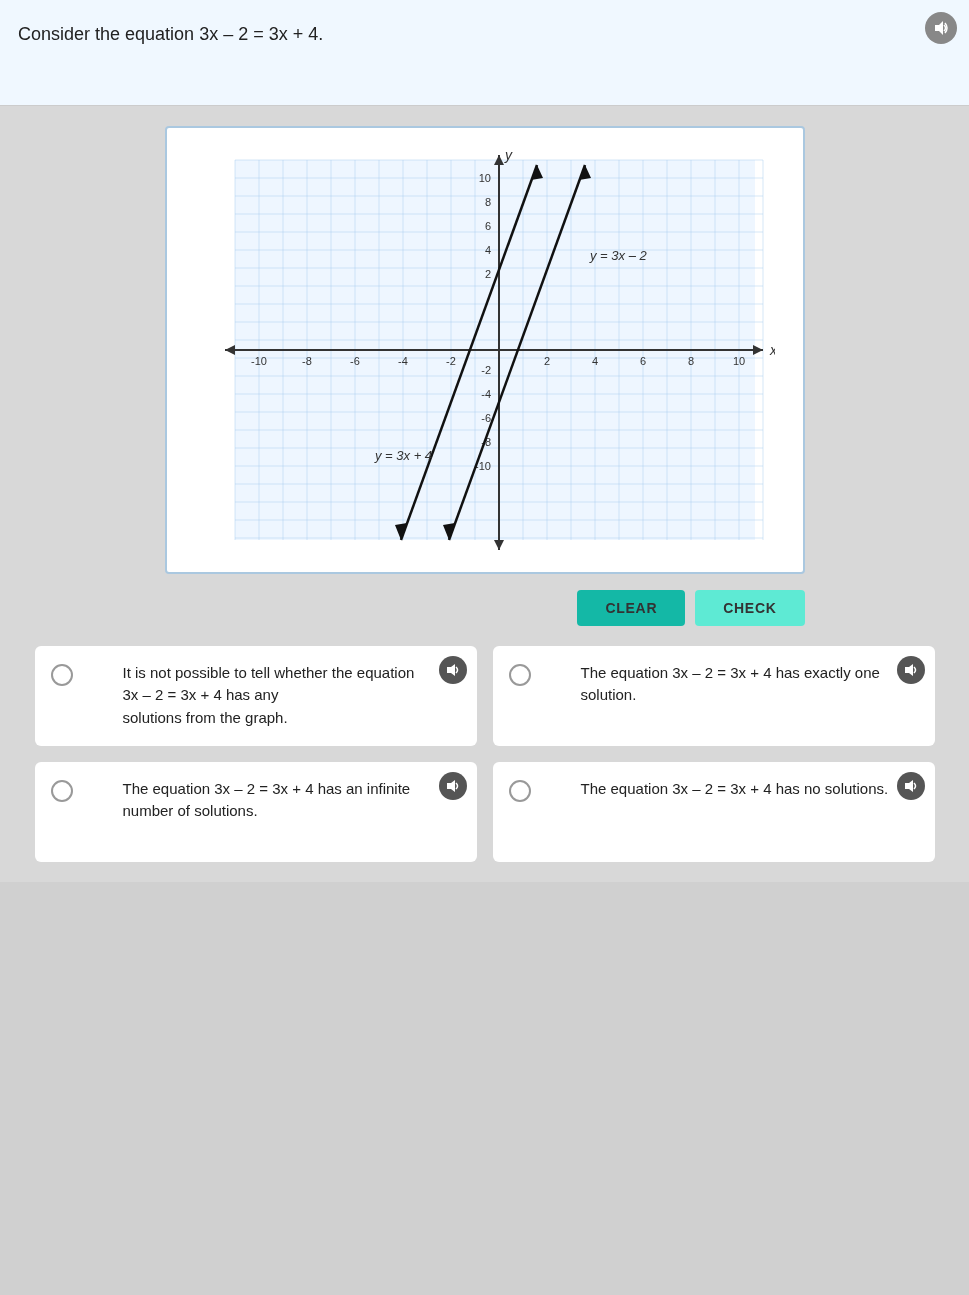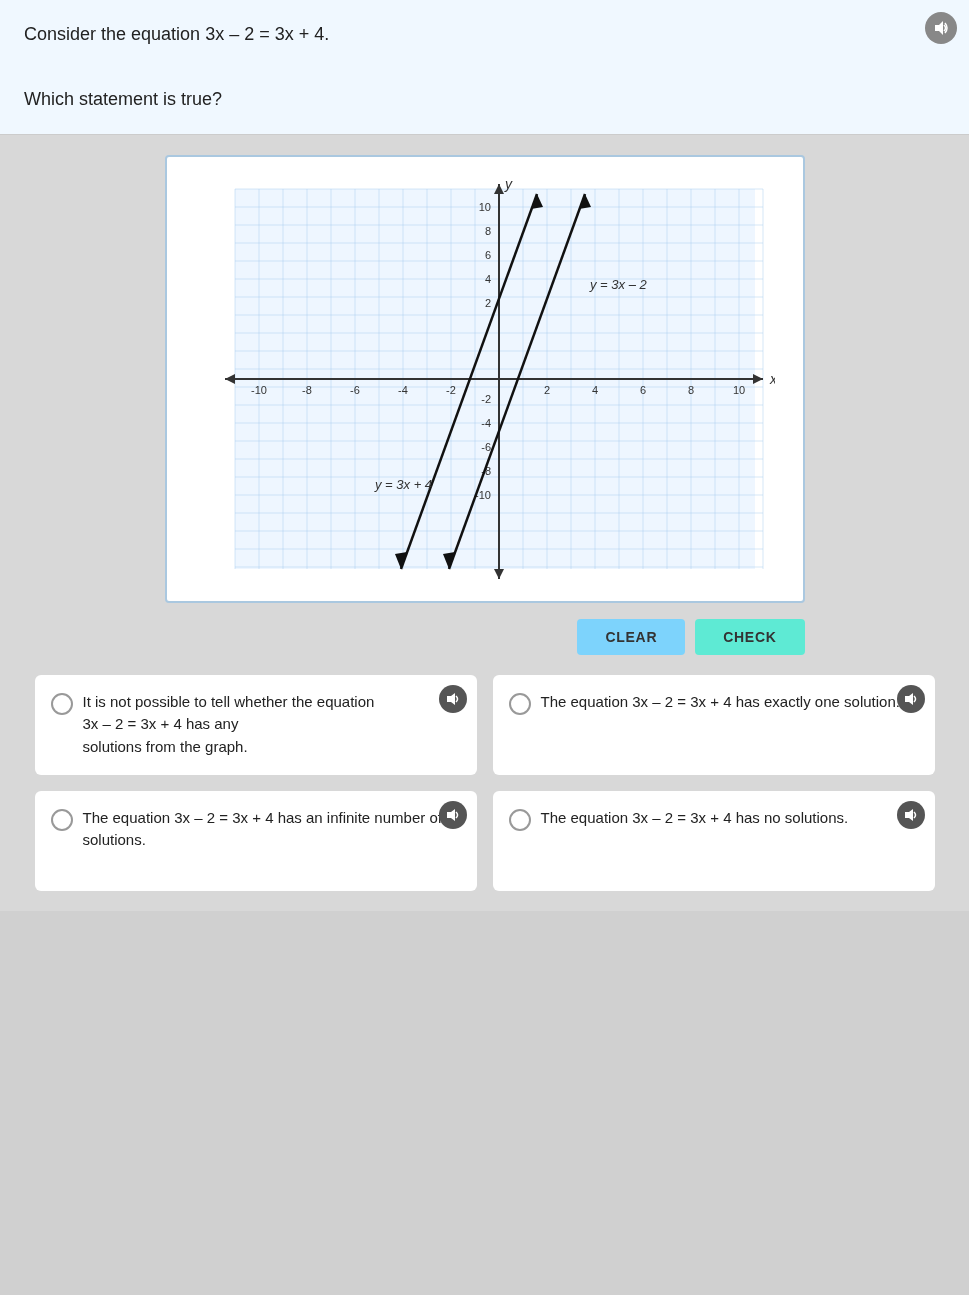--- a/index.html
+++ b/index.html
@@ -4,21 +4,21 @@
   <style>
     * { box-sizing: border-box; margin: 0; padding: 0; }
     body {
       font-family: Arial, sans-serif;
       background-color: #d0d0d0;
       width: 969px;
       min-height: 1295px;
     }
     .question-header {
       background-color: #f0f8ff;
-      padding: 20px 24px 20px 24px;
+      padding: 20px 24px 20px 18px;
       border-bottom: 1px solid #ccc;
     }
     .question-header p {
       font-size: 18px;
       color: #222;
       line-height: 1.6;
     }
     .main-content {
       background-color: #d8d8d8;
       padding: 20px;
@@ -48,21 +48,21 @@
     .btn-clear, .btn-check {
       padding: 10px 28px;
       border: none;
       border-radius: 4px;
       font-size: 14px;
       font-weight: bold;
       cursor: pointer;
       letter-spacing: 0.05em;
     }
     .btn-clear {
-      background-color: #7dd3fc;
+      background-color: #14b8a6;
       color: #333;
     }
     .btn-check {
       background-color: #5eead4;
       color: #333;
     }
     .answers-grid {
       display: grid;
       grid-template-columns: 1fr 1fr;
       gap: 16px;
@@ -86,20 +86,21 @@
       flex-shrink: 0;
       margin-top: 2px;
       cursor: pointer;
       background: white;
     }
     .answer-text {
       font-size: 15px;
       color: #222;
       line-height: 1.5;
       flex: 1;
+      margin-left: 40px;
     }
     .sound-icon {
       position: absolute;
       top: 10px;
       right: 10px;
       width: 28px;
       height: 28px;
       background: #555;
       border-radius: 50%;
       display: flex;
@@ -124,21 +125,20 @@
       justify-content: center;
     }
   </style>
 </head>
 <body>
 
 <div class="question-header">
   <p>Consider the equation 3x – 2 = 3x + 4.</p>
   <br>
   <br>
-  <p>Which statement is true?</p>
 
   
   <div class="top-sound-icon" style="position:absolute; top:12px; right:12px;">
     <svg width="16" height="16" viewBox="0 0 16 16" fill="white">
       <polygon points="2,5 6,5 10,1 10,15 6,11 2,11"></polygon>
       <path d="M11,5 Q14,8 11,11" stroke="white" stroke-width="1.5" fill="none"></path>
       <path d="M12,3 Q16,8 12,13" stroke="white" stroke-width="1.5" fill="none"></path>
     </svg>
   </div>
 </div>

